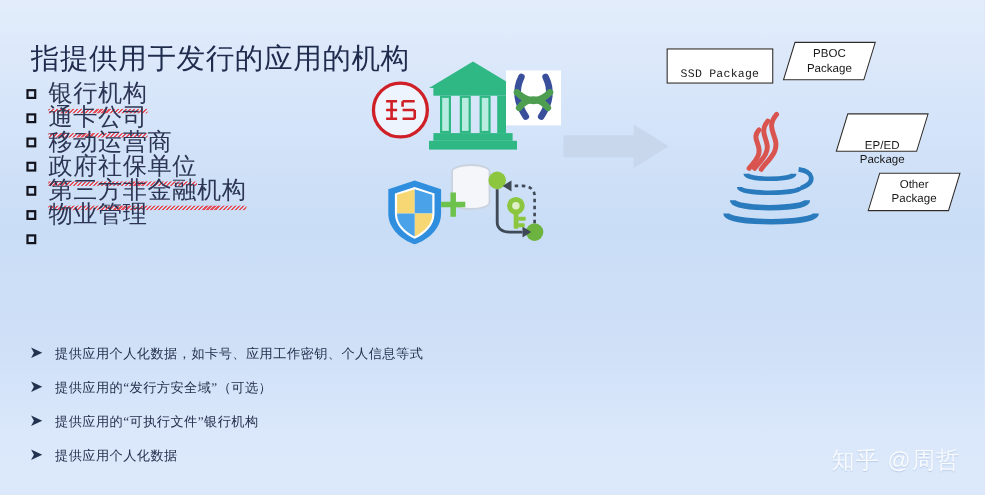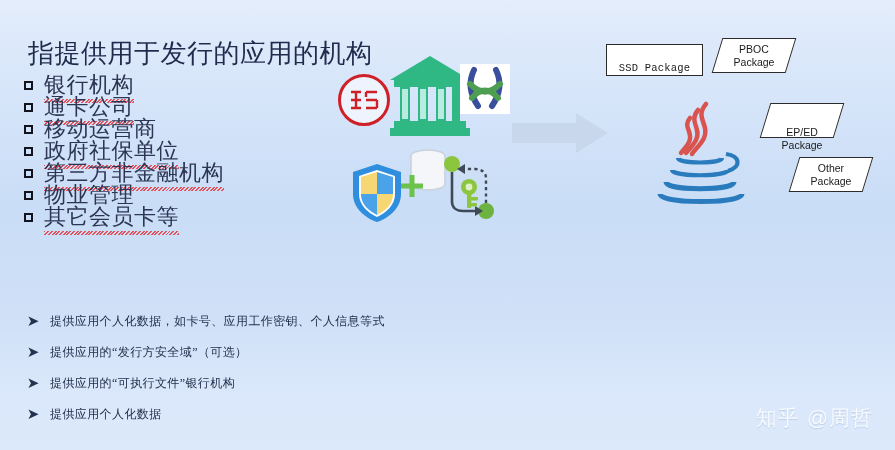--- a/index.html
+++ b/index.html
@@ -228,21 +228,20 @@
     <li>
       <span class="sq-bullet"></span>
       <span class="org-label misspelled">第三方非金融机构</span>
     </li>
     <li>
       <span class="sq-bullet"></span>
       <span class="org-label">物业管理</span>
     </li>
     <li>
       <span class="sq-bullet"></span>
-      <span class="org-label misspelled">其它会员卡等</span>
     </li>
   </ul>
 
   <div id="bank-group">
 
     <div class="icbc-logo">
       <svg class="glyph" viewBox="0 0 30 22">
         <g fill="none" stroke="#cf2027" stroke-width="2.4">
           <path d="M2 3 H12 M2 11 H12 M2 19 H12 M7 3 V19"></path>
           <path d="M17 3 H28 M17 11 H28 M17 19 H28 M17 3 V8 M28 11 V19"></path>

